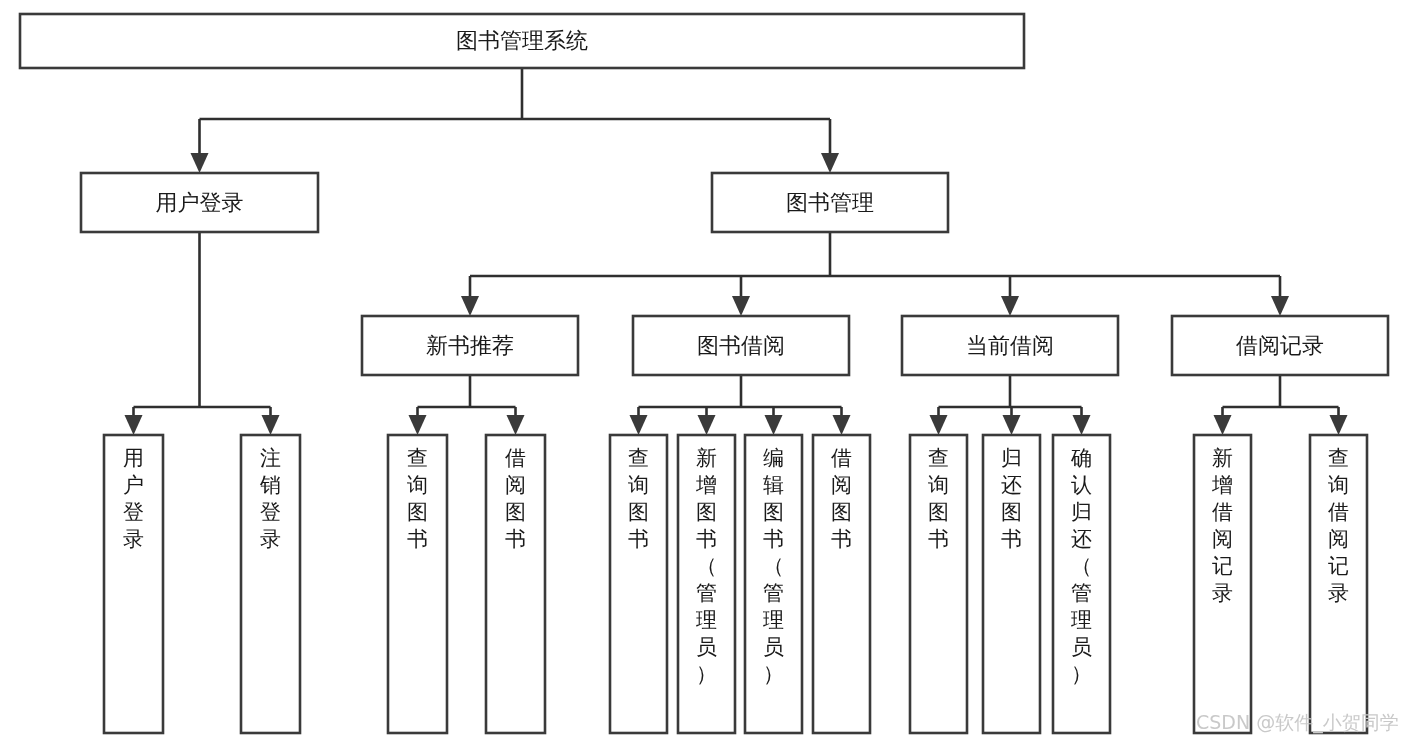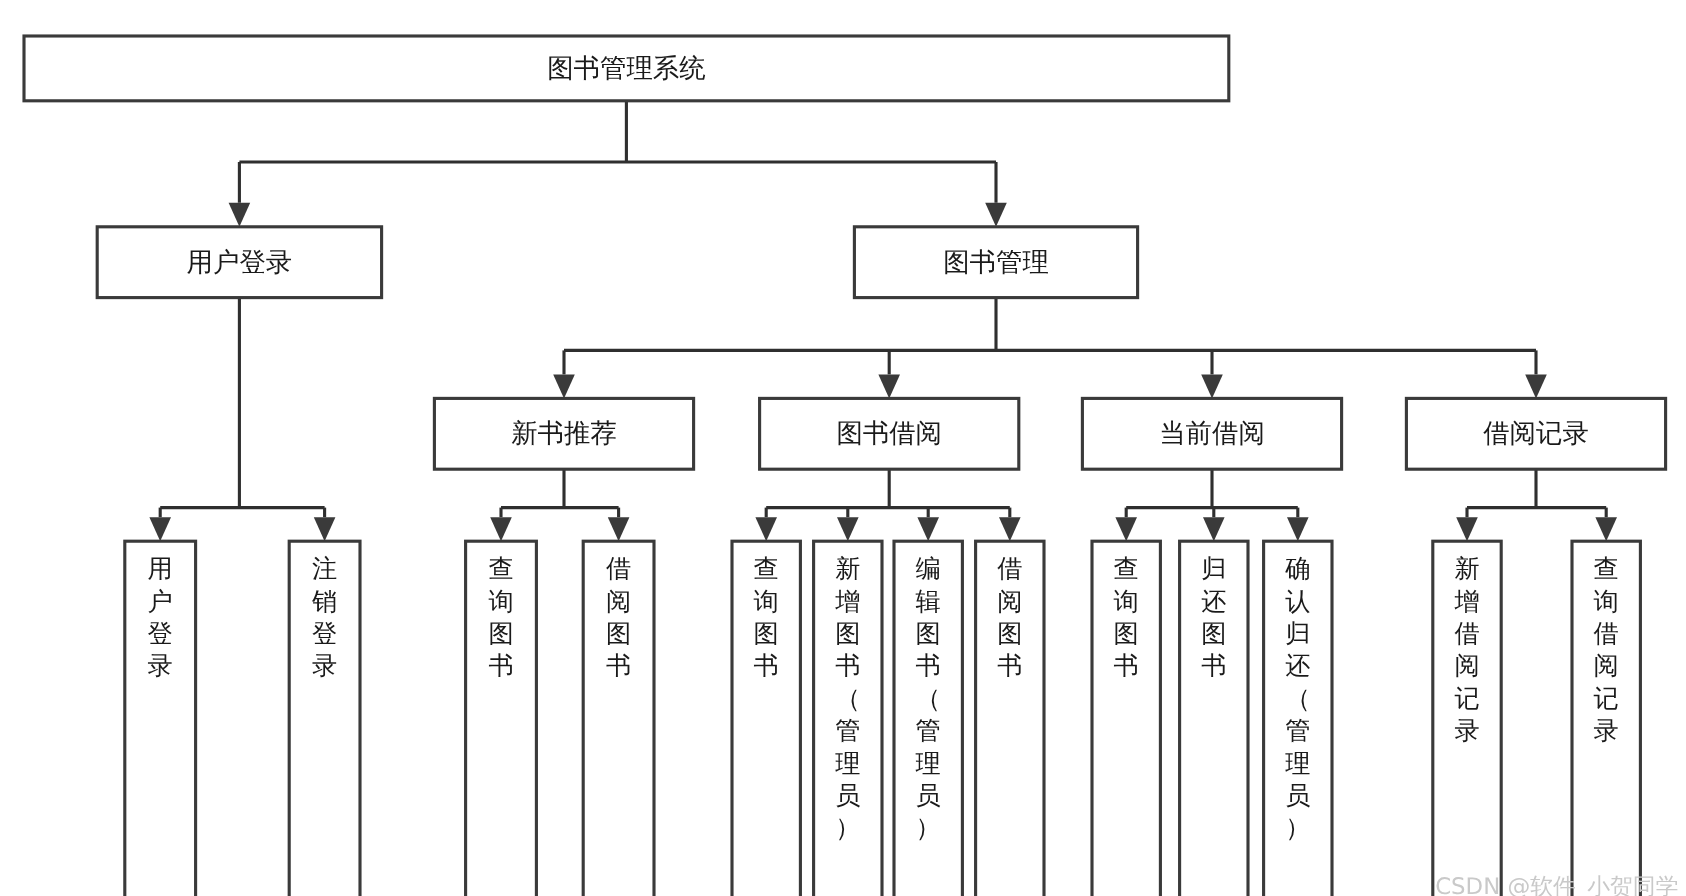--- a/index.html
+++ b/index.html
@@ -10,21 +10,21 @@
   body {
     width: 1405px;
     height: 747px;
     font-family: "DejaVu Sans", "Liberation Sans", sans-serif;
     overflow: hidden;
     position: relative;
   }
   #chart-root {
     position: absolute;
     left: 0;
-    top: 16px;
+    top: 0;
     width: 1405px;
     height: 572px;
   }
   .node-box {
     fill: #ffffff;
     stroke: #3a3a3a;
     stroke-width: 2.6;
   }
   .node-label-h {
     font-family: "DejaVu Sans", "Liberation Sans", sans-serif;

